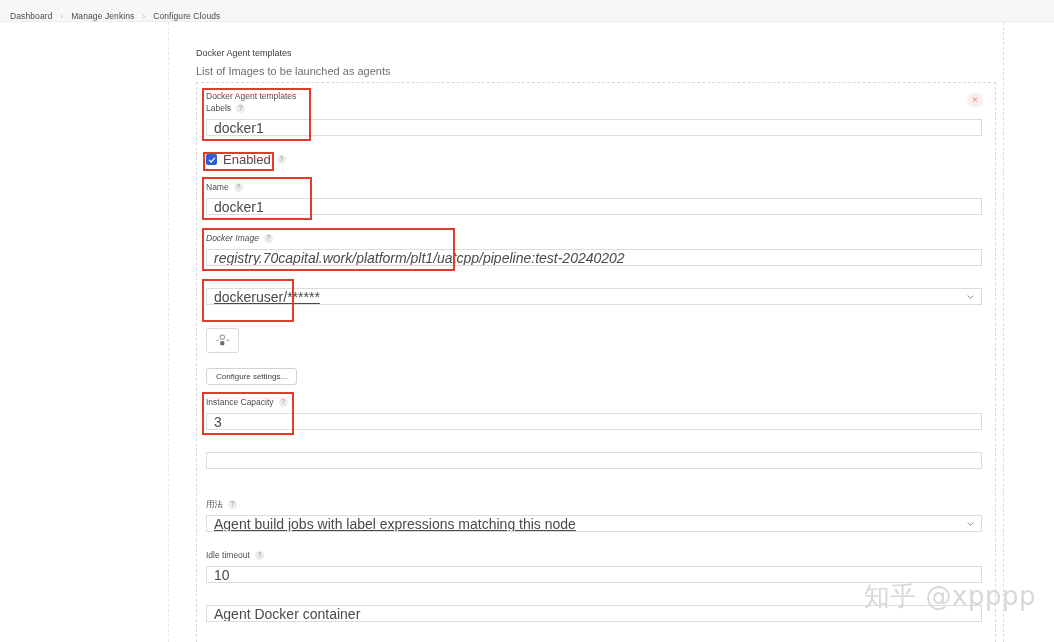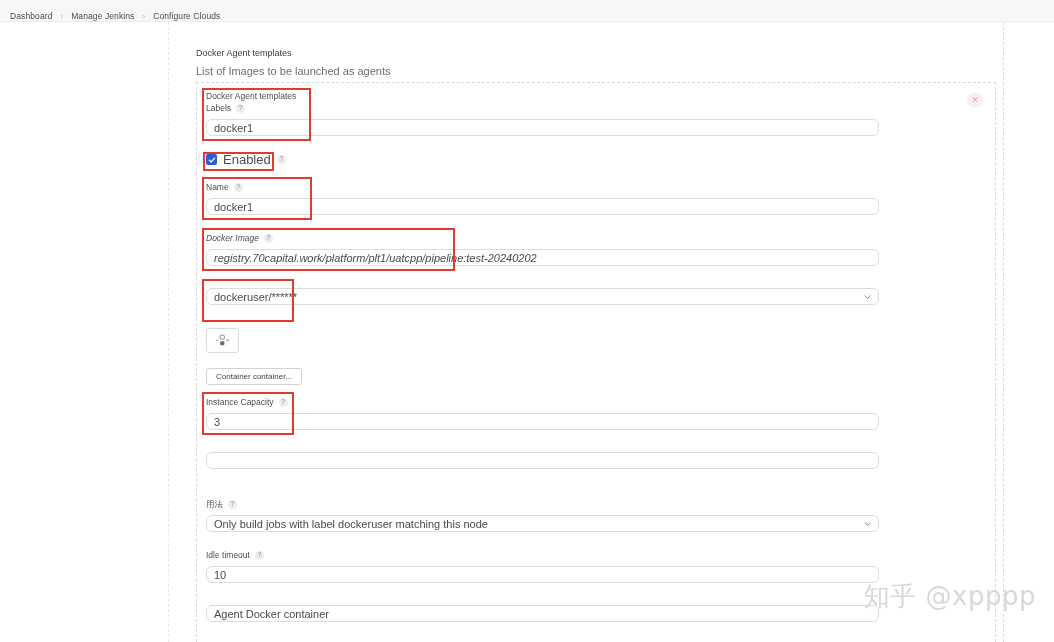--- a/index.html
+++ b/index.html
@@ -128,38 +128,39 @@
     background: #ececec;
     color: #8a8a8a;
     font-size: 6.5px;
     line-height: 1;
     cursor: pointer;
     flex: none;
   }
 
   .fld {
     margin-top: 5px;
-    width: 673px;
+    width: 776px;
     height: 17px;
     border: 1px solid #dcdcdc;
-    border-radius: 6px;
+    border-radius: 0;
     background: #fff;
-    font-size: 11px;
+    font-size: 14px;
     color: #4a4a4a;
     padding: 0 7px;
     display: flex;
     align-items: center;
     font-family: "Liberation Sans", sans-serif;
     white-space: nowrap;
     overflow: hidden;
   }
 
   .sel {
     position: relative;
     padding-right: 18px;
+    text-decoration: underline;
   }
   .chev {
     position: absolute;
     right: 7px;
     top: 50%;
     transform: translateY(-50%);
     width: 7px; height: 7px;
     color: #6a6a6a;
   }
 
@@ -302,42 +303,42 @@
         <svg viewBox="0 0 22 16">
           <rect x="8" y="1.2" width="5.4" height="5" rx="1" fill="none" stroke="#6d6d6d" stroke-width="1"></rect>
           <rect x="8" y="9" width="5.4" height="5" rx="1" fill="#6d6d6d"></rect>
           <path d="M3.4 7.6 h2.4 M16.2 7.6 h2.4" stroke="#8a8a8a" stroke-width="1" stroke-linecap="round"></path>
           <path d="M18.4 6.4 l1.6 1.2 l-1.6 1.2 Z" fill="#8a8a8a"></path>
         </svg>
       </div>
     </div>
 
     <div class="row" style="top:275px;">
-      <button class="btn">Container container...</button>
+      <button class="btn">Configure settings...</button>
     </div>
 
     <div class="row" style="top:306px;">
       <div class="lbl">
         <span>Instance Capacity</span>
         <span class="help">?</span>
       </div>
       <div class="fld">3</div>
     </div>
 
     <div class="row" style="top:357px;">
       <div class="fld"></div>
     </div>
 
     <div class="row" style="top:408px;">
       <div class="lbl">
         <span>用法</span>
         <span class="help">?</span>
       </div>
       <div class="fld sel">
-        <span>Only build jobs with label dockeruser matching this node</span>
+        <span>Agent build jobs with label expressions matching this node</span>
         <svg class="chev" viewBox="0 0 10 10">
           <path d="M1.5 3.3 L5 7 L8.5 3.3" fill="none" stroke="currentColor" stroke-width="1.1" stroke-linecap="round" stroke-linejoin="round"></path>
         </svg>
       </div>
     </div>
 
     <div class="row" style="top:459px;">
       <div class="lbl">
         <span>Idle timeout</span>
         <span class="help">?</span>

